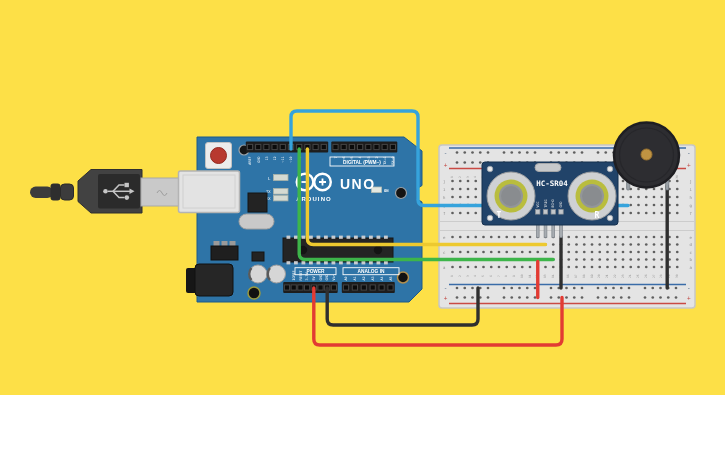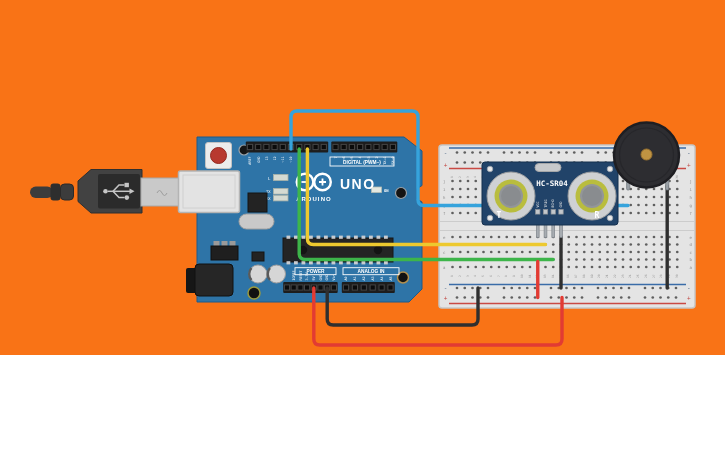--- a/index.html
+++ b/index.html
@@ -1,16 +1,16 @@
 <!DOCTYPE html>
 <html><head>
 <meta charset="utf-8">
 <style>
   html,body{margin:0;padding:0;background:#ffffff;}
-  .stage{position:relative;width:725px;height:355px;background:#f97316;overflow:hidden;
+  .stage{position:relative;width:725px;height:395px;background:#fde047;overflow:hidden;
          font-family:"DejaVu Sans Mono", monospace;}
   svg{display:block;}
   text{user-select:none;}
 </style>
 </head>
 <body>
 
 <div class="stage">
 <svg width="725" height="453" viewBox="0 0 725 453" xmlns="http://www.w3.org/2000/svg">
 

